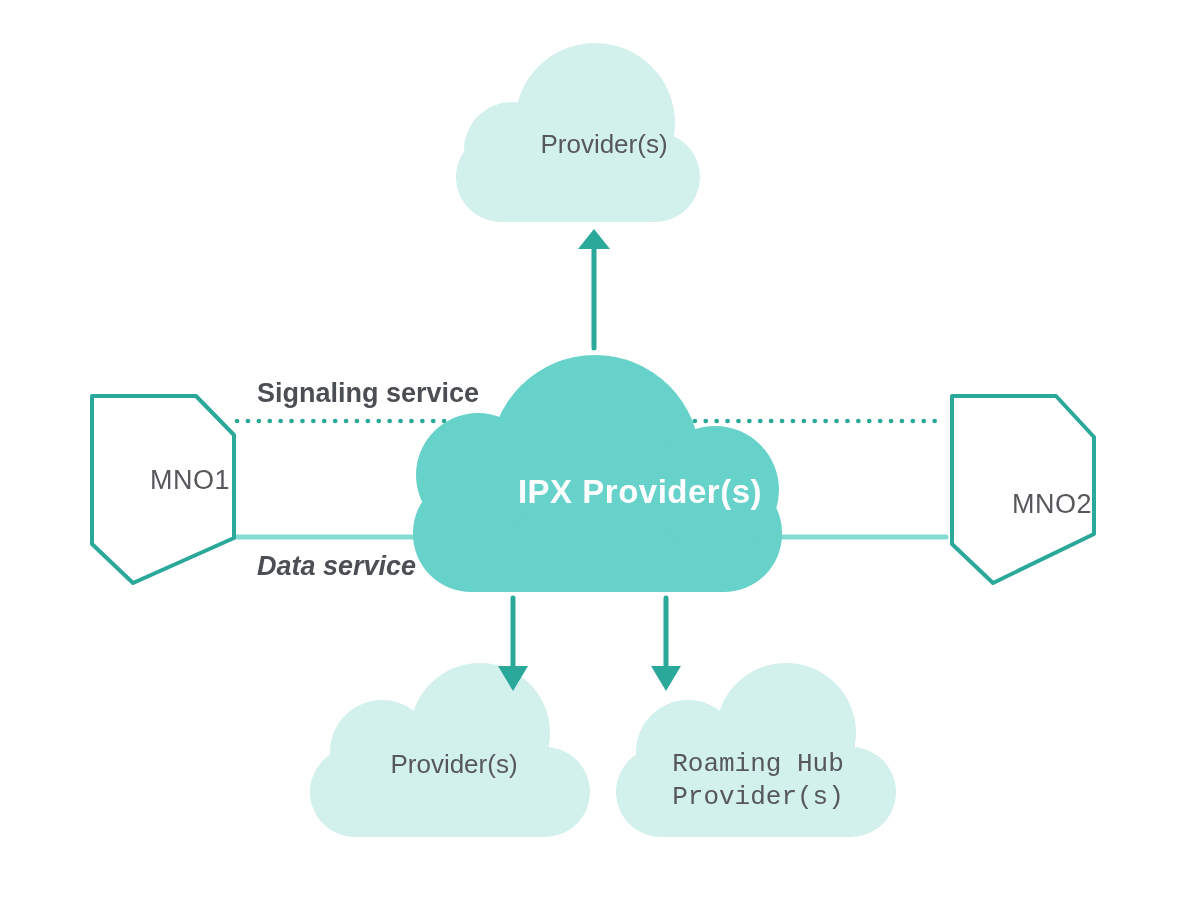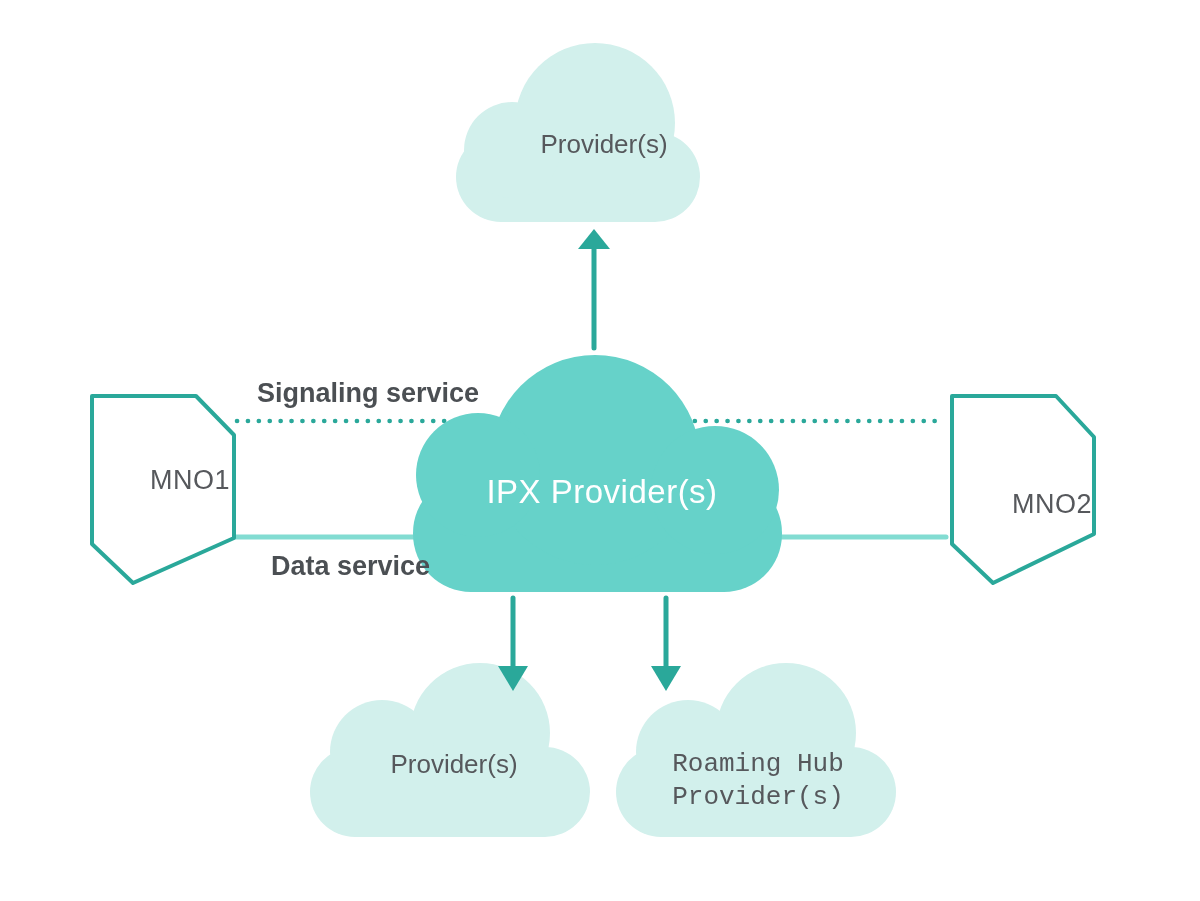--- a/index.html
+++ b/index.html
@@ -62,23 +62,24 @@
   .label div { white-space: nowrap; }
   .node-label-mno {
     font-size: 27px;
     line-height: 36px;
     letter-spacing: 0.5px;
     padding-left: 26px;
   }
   .ipx-label {
     color: var(--ipx_text);
     font-size: 33px;
-    font-weight: 400;
+    font-weight: 700;
     line-height: 40px;
     letter-spacing: 0.5px;
+    text-align: right;
   }
   .service-label {
     text-align: left;
     color: var(--text_label);
     font-weight: 700;
     font-size: 27px;
     line-height: 36px;
   }
 </style>
 </head>
@@ -148,21 +149,21 @@
   </div>
 
   <div class="label node-label-mno" style="left:956px; top:462px; width:140px;margin-top:24px;">
     <div>MNO2</div>
   </div>
 
   <div class="label service-label" style="left:257px; top:375px;">
     <div>Signaling service</div>
   </div>
 
-  <div class="label service-label" style="left:271px; top:548px;">
+  <div class="label service-label" style="left:257px; top:548px;font-style:italic;">
     <div>Data service</div>
   </div>
 
   <div class="label" style="left:324px; top:748px; width:260px;">
     <div>Provider(s)</div>
   </div>
 
   <div class="label" style="left:628px; top:748px; width:260px;font-family:Liberation Mono, monospace;">
     <div>Roaming Hub</div>
     <div>Provider(s)</div>

